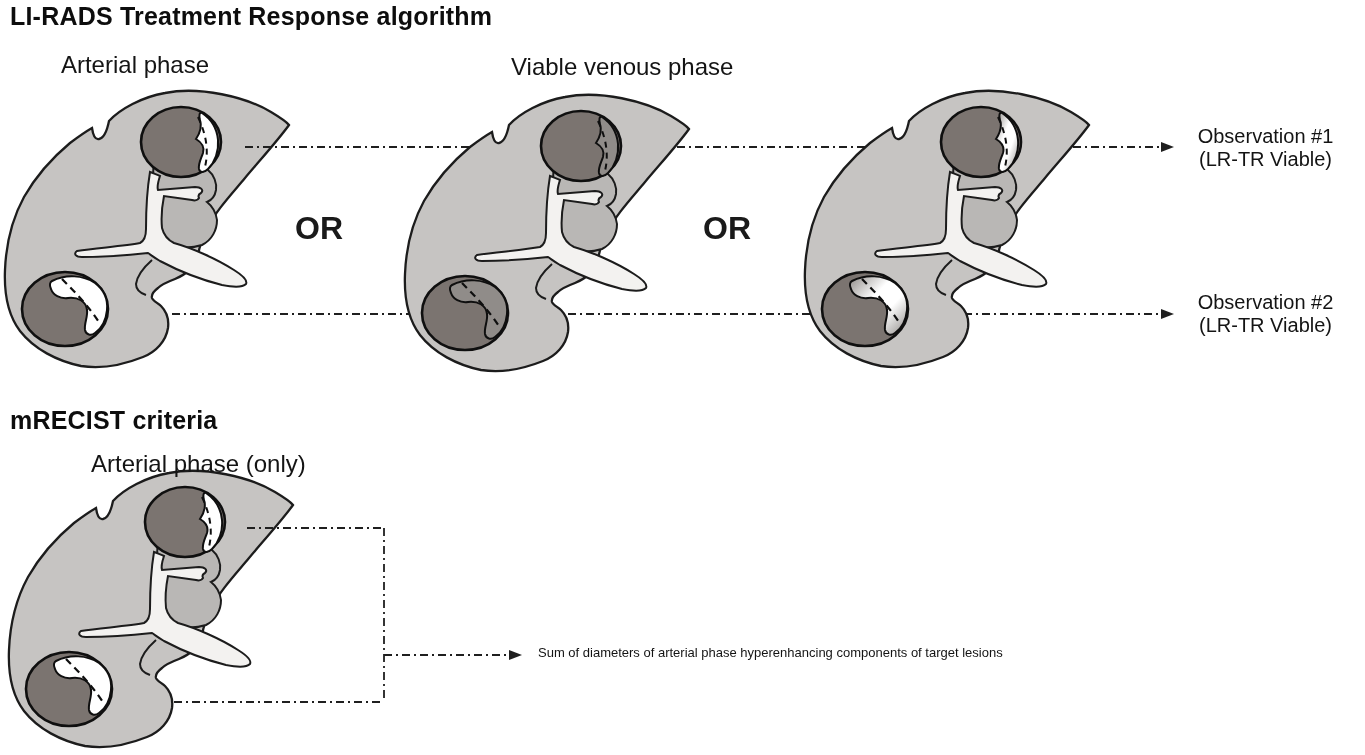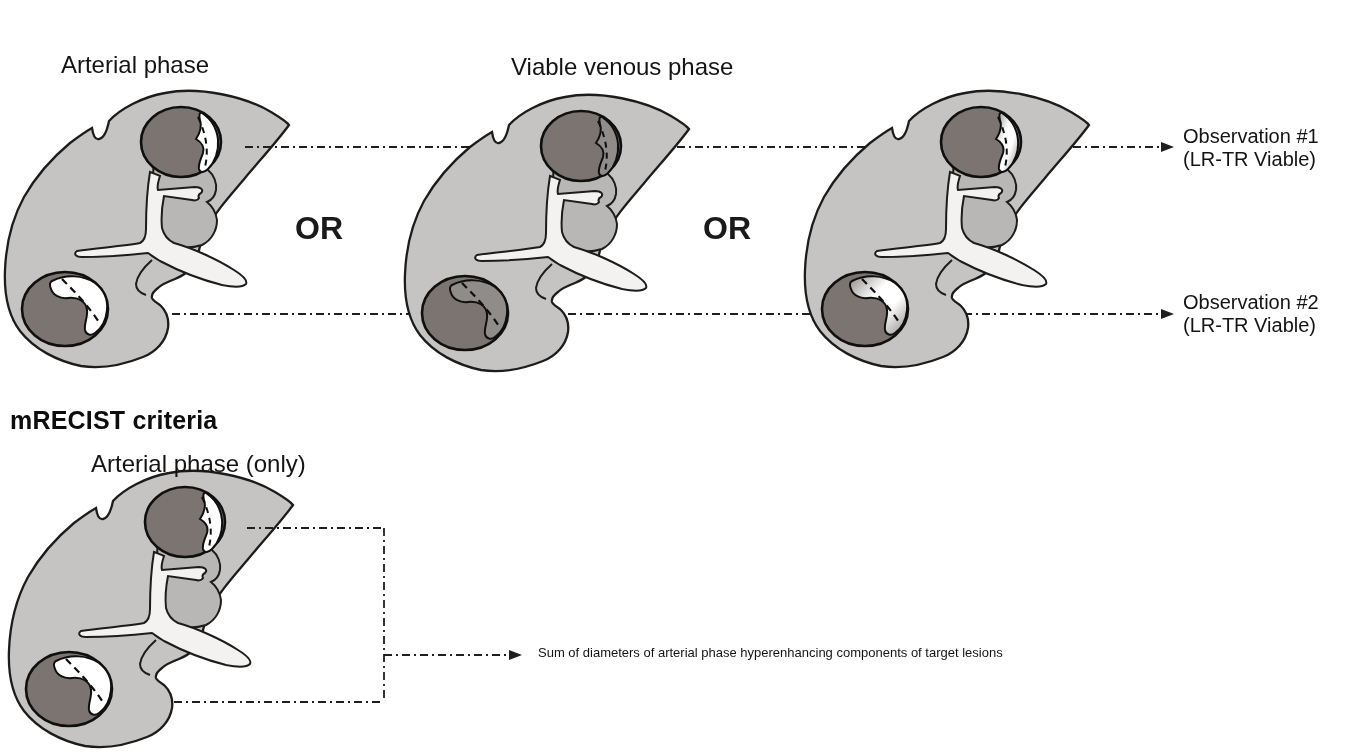--- a/index.html
+++ b/index.html
@@ -5,21 +5,21 @@
   html,body{margin:0;padding:0;background:#ffffff;}
   .canvas{
     position:relative;width:1365px;height:755px;background:#ffffff;overflow:hidden;
     font-family:"Liberation Sans", sans-serif;color:#111;
   }
   .abs{position:absolute;}
   .section-title{font-size:25px;font-weight:700;color:#0d0d0d;letter-spacing:0.2px;white-space:nowrap;}
   .phase-label{font-size:24px;color:#141414;text-align:center;white-space:nowrap;}
   .or-label{font-size:32px;font-weight:700;color:#1a1a1a;text-align:center;}
   .assess-heading{font-size:20px;font-weight:700;font-style:italic;color:#0d0d0d;text-align:center;white-space:nowrap;}
-  .obs-block{font-size:20px;color:#141414;text-align:left;line-height:23px;white-space:nowrap;}
+  .obs-block{font-size:20px;color:#141414;text-align:center;line-height:23px;white-space:nowrap;}
   .sum-text{font-size:13px;color:#141414;white-space:nowrap;}
   .liver-svg{position:absolute;width:296px;height:284px;}
   .z1{z-index:1}.z2{z-index:2}.z3{z-index:3}.z4{z-index:4}
   svg{display:block;}
 </style>
 </head>
 <body>
 
 <div class="canvas">
 
@@ -63,20 +63,21 @@
 
         <ellipse cx="179" cy="54" rx="40" ry="35" fill="#7b7470" stroke="#0f0f0f" stroke-width="2.6"></ellipse>
         <path fill="var(--cr,#ffffff)" stroke="#0f0f0f" stroke-width="2" d="M 200,25 C 209,31 215,41 216,52 C 217,63 213,74 206,81 C 202,85 198,85 197,81
              C 196,76 199,71 201,65 C 203,58 199,54 194,51 C 198,45 200,38 198,32
              C 197,28 197,24 200,25 Z"></path>
         <path fill="none" stroke="#0f0f0f" stroke-width="2" stroke-dasharray="6 5" d="M 196,29 C 204,46 207,62 203,79"></path>
       </symbol>
     </defs>
   </svg>
 
+  <div class="abs section-title z4" style="left:10px;top:2px;">LI-RADS Treatment Response algorithm</div>
   <div class="abs section-title z4" style="left:10px;top:406px;">mRECIST criteria</div>
 
   <div class="abs phase-label z4" style="left:55px;top:51px;width:160px;">Arterial phase</div>
   <div class="abs phase-label z4" style="left:511px;top:53px;width:180px;">Viable venous phase</div>
   <div class="abs phase-label z4" style="left:91px;top:450px;width:180px;">Arterial phase (only)</div>
 
   <div class="abs or-label z4" style="left:289px;top:210px;width:60px;">OR</div>
   <div class="abs or-label z4" style="left:697px;top:210px;width:60px;">OR</div>
 
   <svg class="abs z2" width="1365" height="755" style="left:0;top:0;">

